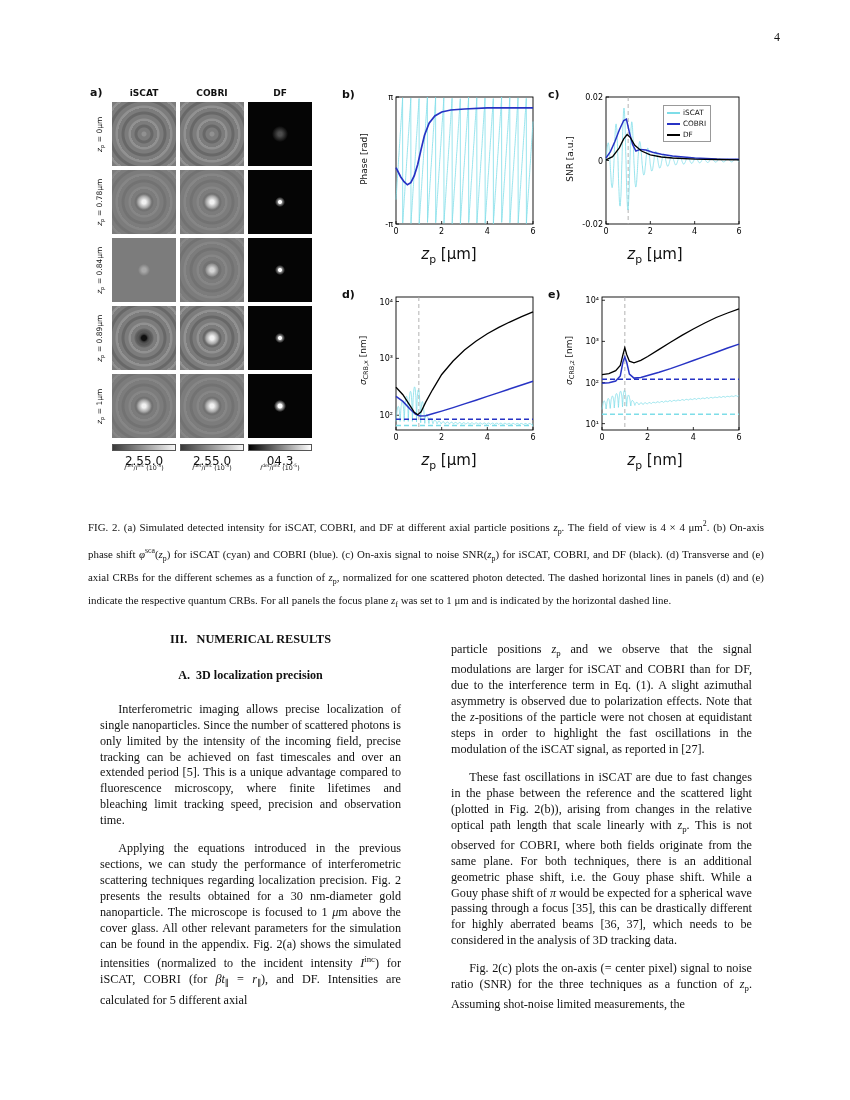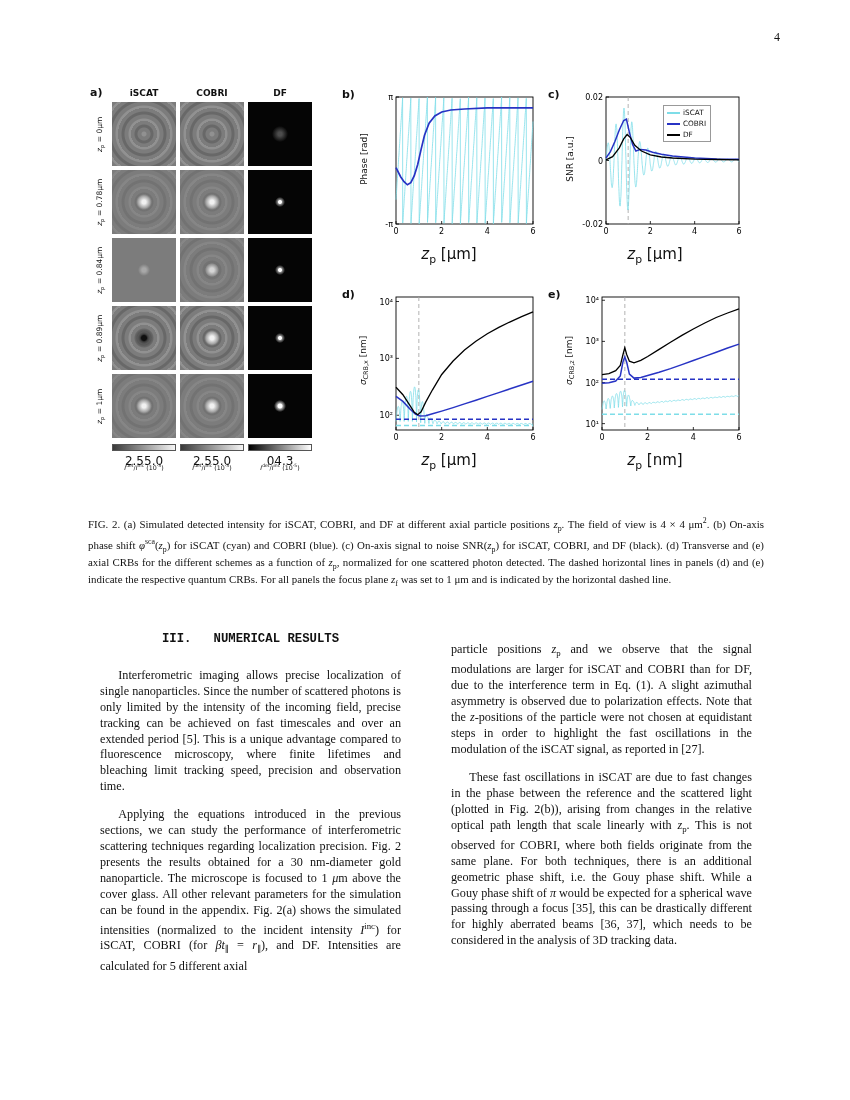--- a/index.html
+++ b/index.html
@@ -50,27 +50,27 @@
   .xlab { width:178px; text-align:center; font-size:15px; margin-top:1px; }
   .plot-b{left:272px;top:8px} .plot-c{left:478px;top:8px}
   .plot-d{left:272px;top:208px} .plot-e{left:478px;top:208px}
   .legend { position:absolute; left:97px; top:13px; border:1px solid #999; background:#fff;
             padding:2px 4px 2px 3px; display:flex; flex-direction:column; gap:2px; z-index:2; }
   .litem { display:flex; align-items:center; gap:3px; font-size:7.3px; }
   .lsw { width:13px; height:2px; background:#000; }
 
   
   .caption { position:absolute; left:88px; top:514px; width:676px;
-             font-size:10.9px; line-height:13px; text-align:justify; }
+             font-size:10.9px; line-height:19px; text-align:justify; }
   .columns { position:absolute; left:88px; top:630px; width:676px; display:flex; gap:26px;
              font-size:12.2px; line-height:15.9px; text-align:justify; }
   .col { flex:1; min-width:0; }
   .col p { text-indent:1.5em; margin:12px; }
   .col p.noindent { text-indent:0; }
-  h3.sec { font-size:12.3px; text-align:center; margin:2px 0 20px; font-weight:bold;font-family:Liberation Mono, monospace; }
+  h3.sec { font-size:12.3px; text-align:center; margin:2px 0 20px; font-weight:bold; }
   h4.sub { font-size:12.1px; text-align:center; margin:0 0 18px; font-weight:bold; }
   sub,sup { font-size:0.72em; }
 </style>
 </head>
 <body>
 
 <div class="page">
   <div class="page-number">4</div>
 
   <div class="figure">
@@ -250,21 +250,23 @@
         </svg>
       <div class="xlab"><i>z</i><sub>p</sub> [nm]</div>
     </div>
   </div>
 
   <p class="caption">FIG. 2. (a) Simulated detected intensity for iSCAT, COBRI, and DF at different axial particle positions <i>z</i><sub>p</sub>. The field of view is 4 × 4 μm<sup>2</sup>. (b) On-axis phase shift <i>φ</i><sup>sca</sup>(<i>z</i><sub>p</sub>) for iSCAT (cyan) and COBRI (blue). (c) On-axis signal to noise SNR(<i>z</i><sub>p</sub>) for iSCAT, COBRI, and DF (black). (d) Transverse and (e) axial CRBs for the different schemes as a function of <i>z</i><sub>p</sub>, normalized for one scattered photon detected. The dashed horizontal lines in panels (d) and (e) indicate the respective quantum CRBs. For all panels the focus plane <i>z</i><sub>f</sub> was set to 1 μm and is indicated by the horizontal dashed line.</p>
 
   <div class="columns">
     <div class="col">
       <h3 class="sec">III.&nbsp;&nbsp;&nbsp;NUMERICAL RESULTS</h3>
+      <h4 class="sub">A.&nbsp;&nbsp;3D localization precision</h4>
       <p>Interferometric imaging allows precise localization of single nanoparticles. Since the number of scattered photons is only limited by the intensity of the incoming field, precise tracking can be achieved on fast timescales and over an extended period [5]. This is a unique advantage compared to fluorescence microscopy, where finite lifetimes and bleaching limit tracking speed, precision and observation time.</p>
       <p>Applying the equations introduced in the previous sections, we can study the performance of interferometric scattering techniques regarding localization precision. Fig. 2 presents the results obtained for a 30 nm-diameter gold nanoparticle. The microscope is focused to 1 <i>μ</i>m above the cover glass. All other relevant parameters for the simulation can be found in the appendix. Fig. 2(a) shows the simulated intensities (normalized to the incident intensity <i>I</i><sup>inc</sup>) for iSCAT, COBRI (for <i>βt</i><sub>∥</sub> = <i>r</i><sub>∥</sub>), and DF. Intensities are calculated for 5 different axial</p>
     </div>
     <div class="col">
       <p class="noindent">particle positions <i>z</i><sub>p</sub> and we observe that the signal modulations are larger for iSCAT and COBRI than for DF, due to the interference term in Eq. (1). A slight azimuthal asymmetry is observed due to polarization effects. Note that the <i>z</i>-positions of the particle were not chosen at equidistant steps in order to highlight the fast oscillations in the modulation of the iSCAT signal, as reported in [27].</p>
       <p>These fast oscillations in iSCAT are due to fast changes in the phase between the reference and the scattered light (plotted in Fig. 2(b)), arising from changes in the relative optical path length that scale linearly with <i>z</i><sub>p</sub>. This is not observed for COBRI, where both fields originate from the same plane. For both techniques, there is an additional geometric phase shift, i.e. the Gouy phase shift. While a Gouy phase shift of <i>π</i> would be expected for a spherical wave passing through a focus [35], this can be drastically different for highly aberrated beams [36, 37], which needs to be considered in the analysis of 3D tracking data.</p>
+      <p>Fig. 2(c) plots the on-axis (= center pixel) signal to noise ratio (SNR) for the three techniques as a function of <i>z</i><sub>p</sub>. Assuming shot-noise limited measurements, the</p>
     </div>
   </div>
 </div>
 
 </body></html>

